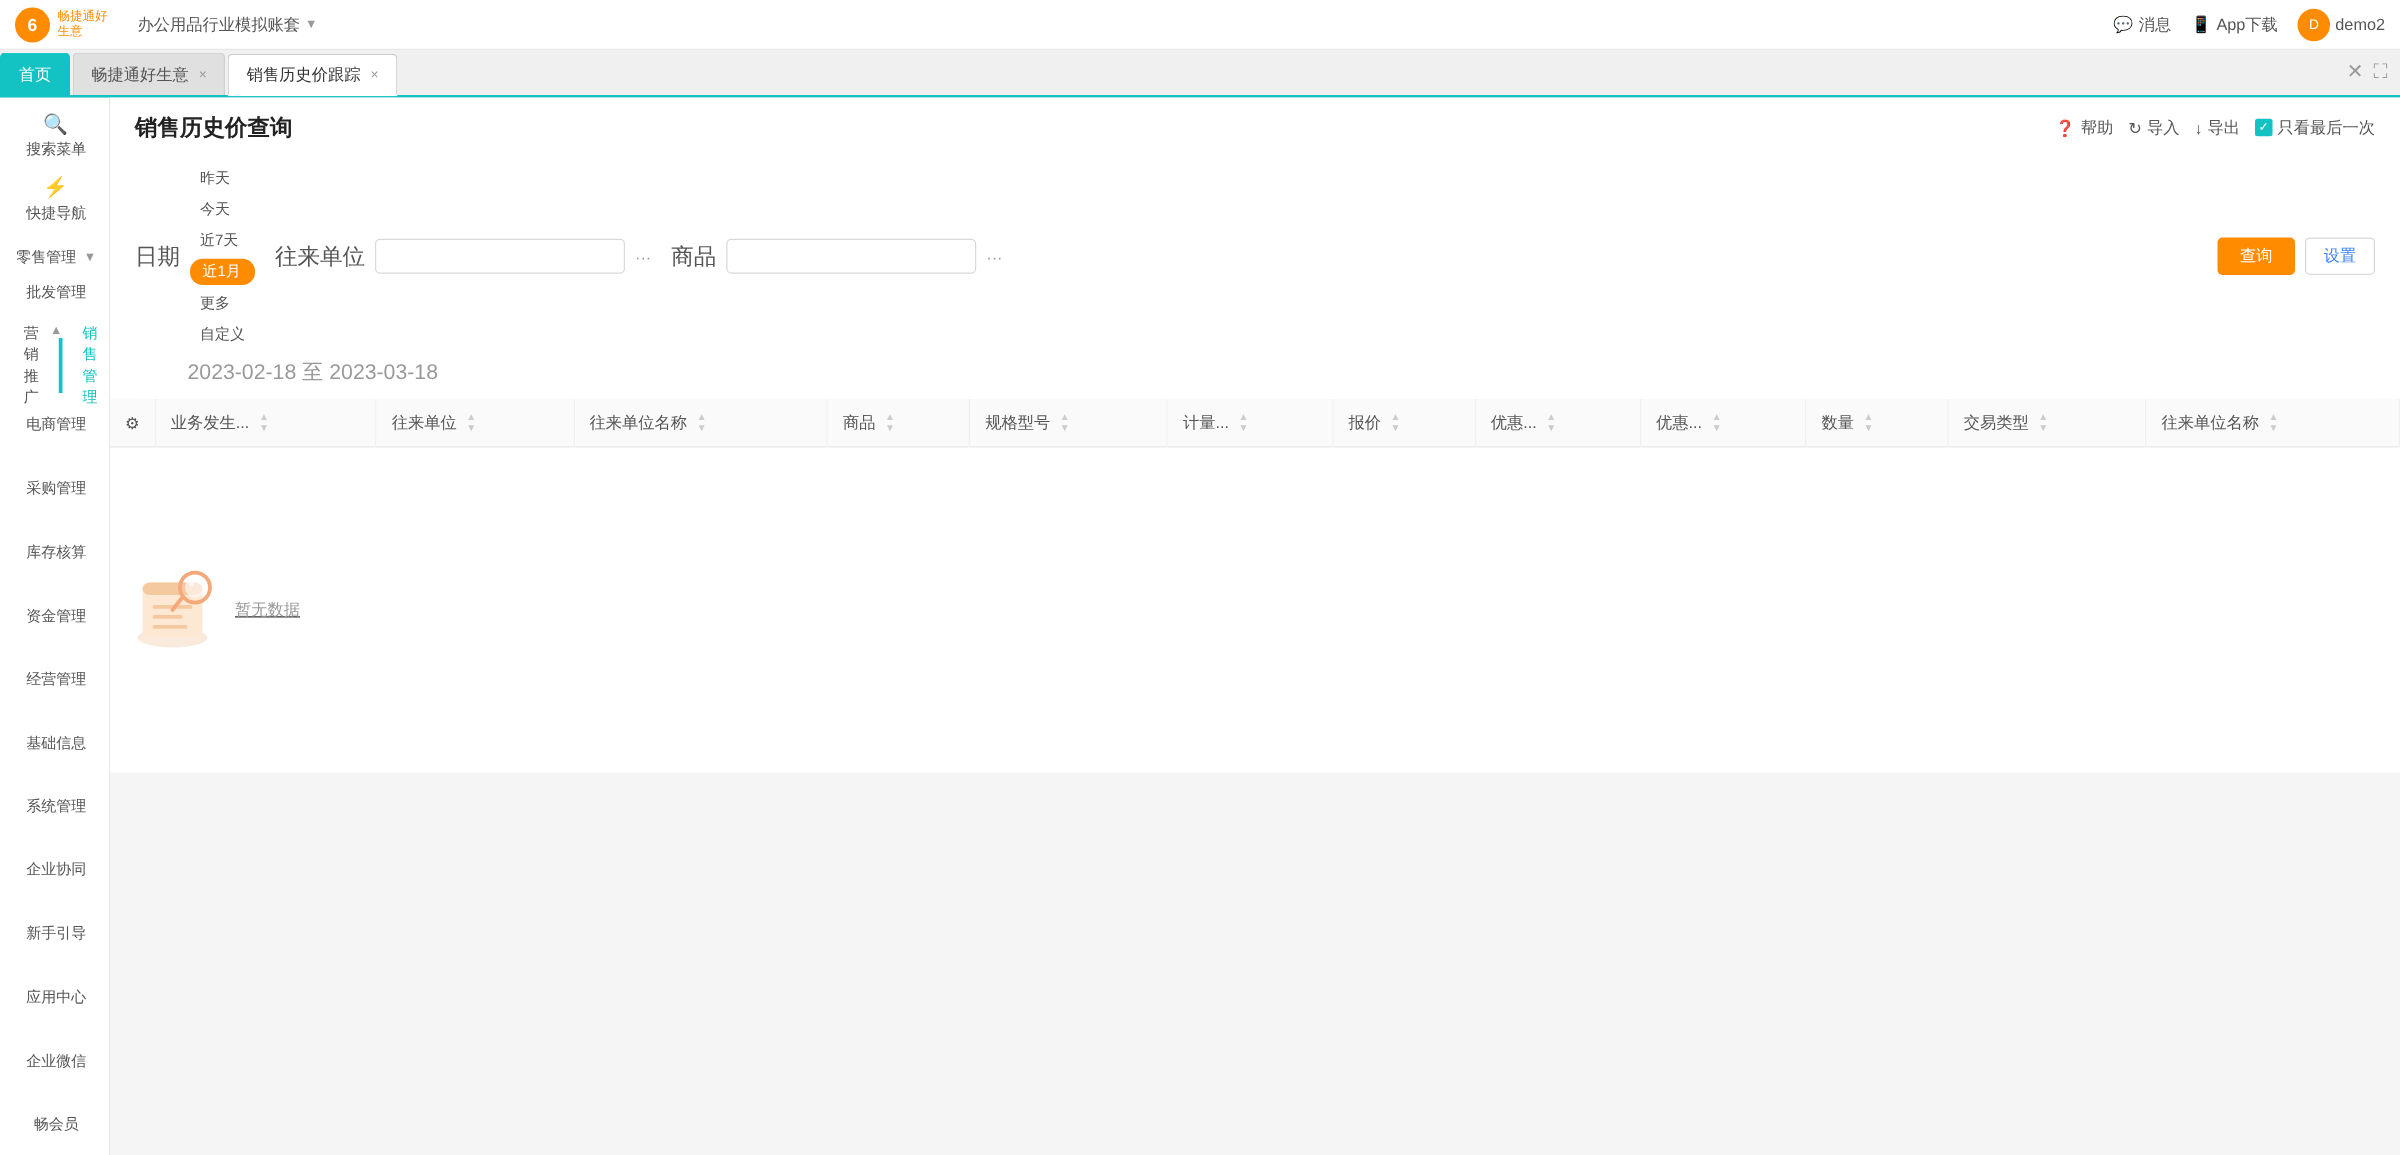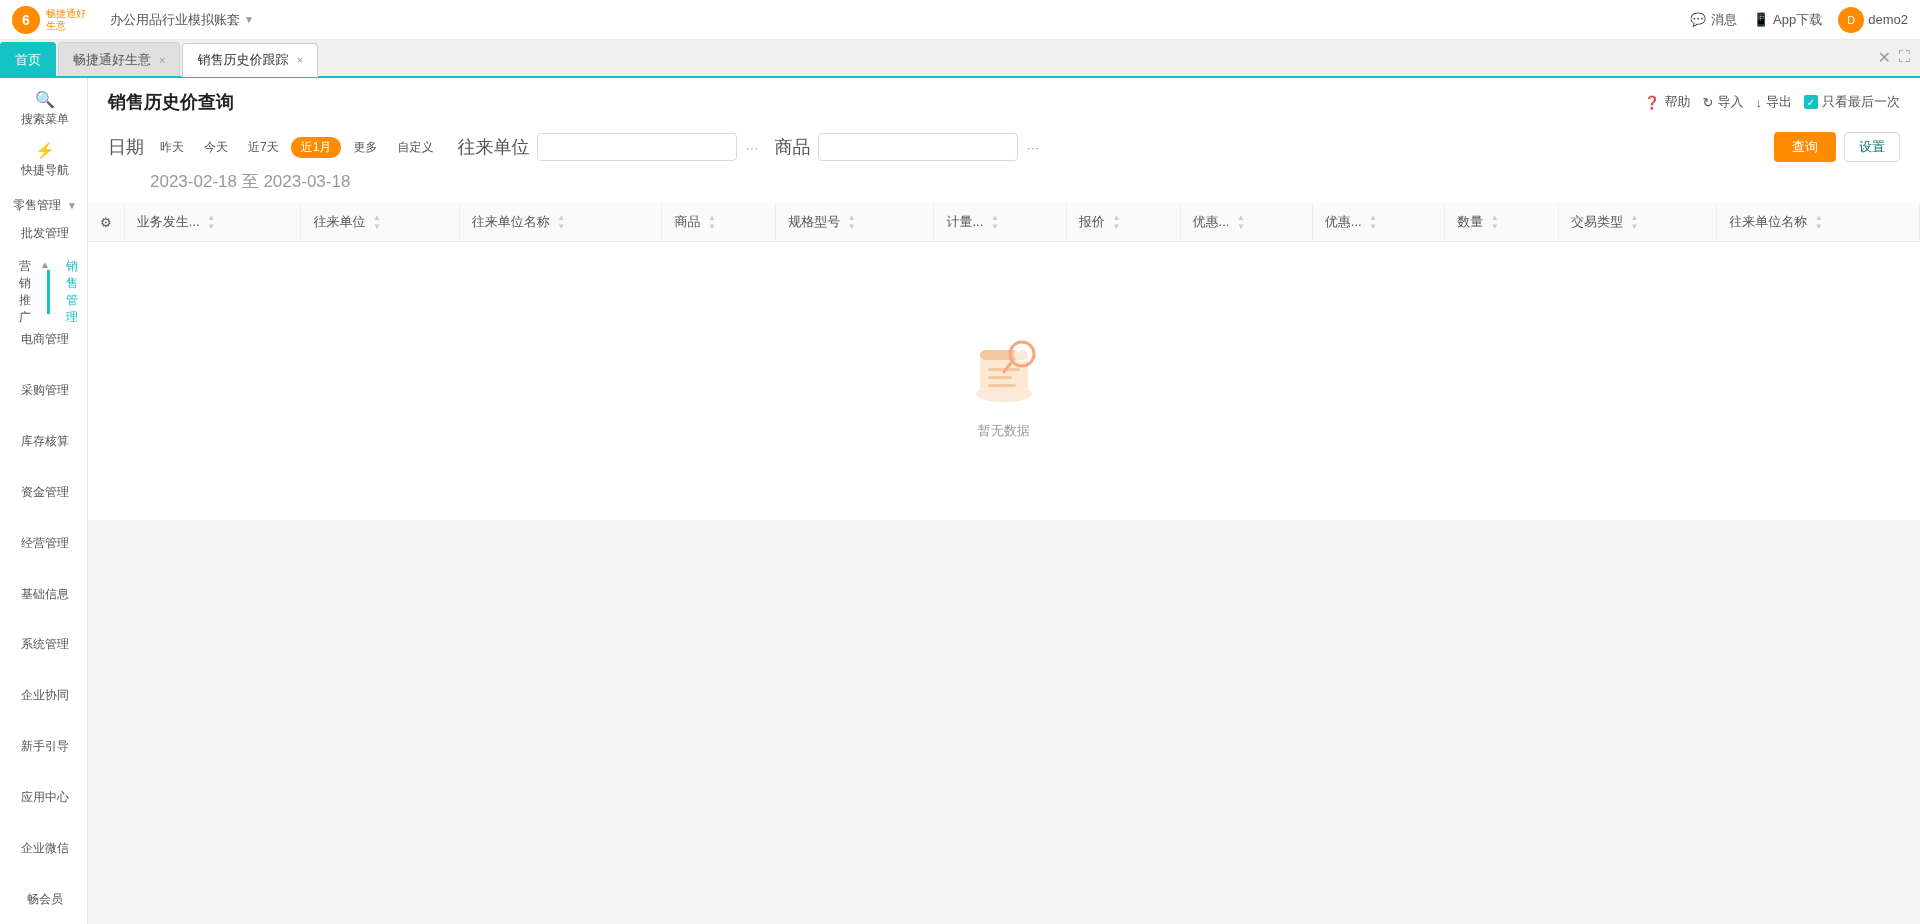--- a/index.html
+++ b/index.html
@@ -283,20 +283,21 @@
 
     .filter-label {
       font-size: 18px;
       color: #555;
       white-space: nowrap;
     }
 
     .date-chips {
       display: flex;
       gap: 4px;
+      flex-direction: column;
     }
 
     .date-chip {
       padding: 2px 8px;
       border-radius: 3px;
       font-size: 12px;
       cursor: pointer;
       color: #555;
     }
     .date-chip.active {
@@ -333,21 +334,21 @@
       border: none;
       border-radius: 4px;
       padding: 6px 18px;
       font-size: 13px;
       cursor: pointer;
       white-space: nowrap;
     }
 
     .setting-btn {
       background: #fff;
-      color: #0f766e;
+      color: #3b82f6;
       border: 1px solid #d9d9d9;
       border-radius: 4px;
       padding: 5px 14px;
       font-size: 13px;
       cursor: pointer;
     }
 
     .filter-right {
       display: flex;
       align-items: center;
@@ -390,24 +391,24 @@
       margin-left: 4px;
       vertical-align: middle;
     }
     .sort-arrow { font-size: 8px; color: #ccc; line-height: 1; }
 
     .gear-col { width: 36px; text-align: center; }
 
     
     .empty-state {
       display: flex;
-      flex-direction: column;
-      align-items: center;
-      justify-content: center;
+      flex-direction: row;
+      align-items: center;
       padding: 80px 0;
+      text-decoration: underline;
     }
 
     .empty-text {
       color: #999;
       font-size: 13px;
     }
   </style>
 </head>
 <body>
 

